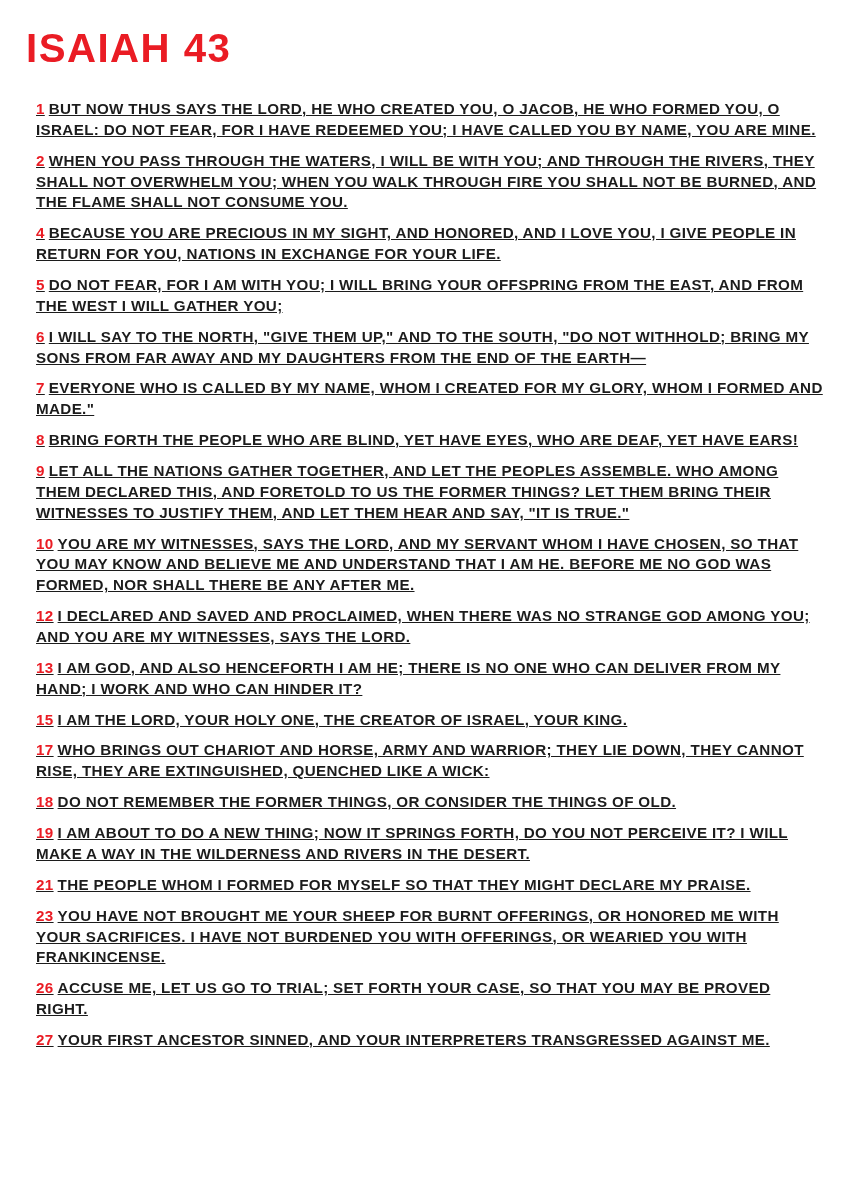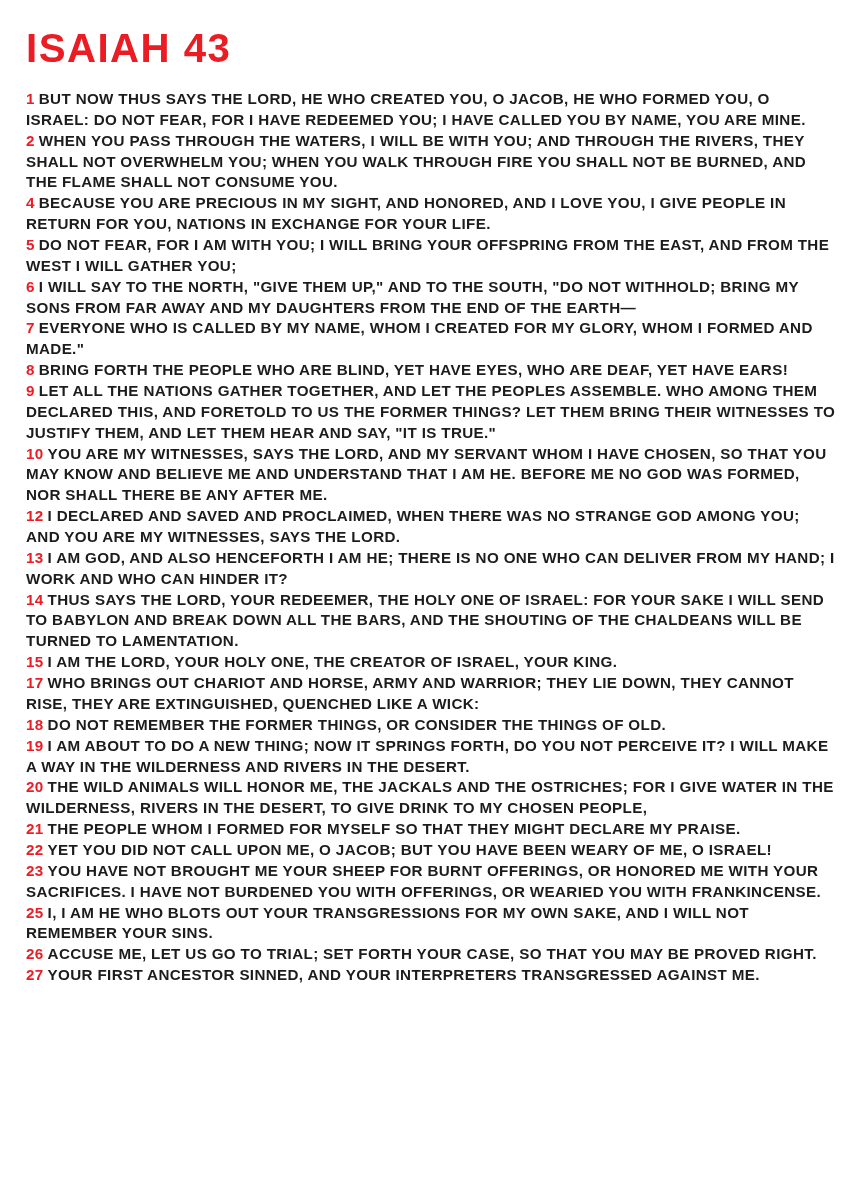--- a/index.html
+++ b/index.html
@@ -12,46 +12,42 @@
     margin: 0; position: absolute; top: 26px; left: 0;
     font-size: 41px; font-weight: bold; letter-spacing: 1.5px;
     line-height: 44px; color: #ea1c24; text-transform: uppercase;
     transform: scaleX(0.98); transform-origin: left;
   }
   .verses {
     position: absolute; top: 89px; left: 0; width: 810px;
     font-size: 15.2px; font-weight: bold; line-height: 20.86px;
     color: #1c1c1c; text-transform: uppercase; letter-spacing: 0.35px;
   }
-  .verse { display: block; margin: 0; }
+  .verse { display: block; margin: 10px; text-decoration: underline; }
   .vnum { color: #ea1c24; margin-right: 4px; }
 </style>
 </head>
 <body>
 
 <div class="page">
   <h1 class="title">ISAIAH 43</h1>
   <div class="verses" id="verse-list">
       <p class="verse"><span class="vnum">1</span><span>BUT NOW THUS SAYS THE LORD, HE WHO CREATED YOU, O JACOB, HE WHO FORMED YOU, O ISRAEL: DO NOT FEAR, FOR I HAVE REDEEMED YOU; I HAVE CALLED YOU BY NAME, YOU ARE MINE.</span></p>
       <p class="verse"><span class="vnum">2</span><span>WHEN YOU PASS THROUGH THE WATERS, I WILL BE WITH YOU; AND THROUGH THE RIVERS, THEY SHALL NOT OVERWHELM YOU; WHEN YOU WALK THROUGH FIRE YOU SHALL NOT BE BURNED, AND THE FLAME SHALL NOT CONSUME YOU.</span></p>
       <p class="verse"><span class="vnum">4</span><span>BECAUSE YOU ARE PRECIOUS IN MY SIGHT, AND HONORED, AND I LOVE YOU, I GIVE PEOPLE IN RETURN FOR YOU, NATIONS IN EXCHANGE FOR YOUR LIFE.</span></p>
       <p class="verse"><span class="vnum">5</span><span>DO NOT FEAR, FOR I AM WITH YOU; I WILL BRING YOUR OFFSPRING FROM THE EAST, AND FROM THE WEST I WILL GATHER YOU;</span></p>
       <p class="verse"><span class="vnum">6</span><span>I WILL SAY TO THE NORTH, "GIVE THEM UP," AND TO THE SOUTH, "DO NOT WITHHOLD; BRING MY SONS FROM FAR AWAY AND MY DAUGHTERS FROM THE END OF THE EARTH—</span></p>
       <p class="verse"><span class="vnum">7</span><span>EVERYONE WHO IS CALLED BY MY NAME, WHOM I CREATED FOR MY GLORY, WHOM I FORMED AND MADE."</span></p>
       <p class="verse"><span class="vnum">8</span><span>BRING FORTH THE PEOPLE WHO ARE BLIND, YET HAVE EYES, WHO ARE DEAF, YET HAVE EARS!</span></p>
       <p class="verse"><span class="vnum">9</span><span>LET ALL THE NATIONS GATHER TOGETHER, AND LET THE PEOPLES ASSEMBLE. WHO AMONG THEM DECLARED THIS, AND FORETOLD TO US THE FORMER THINGS? LET THEM BRING THEIR WITNESSES TO JUSTIFY THEM, AND LET THEM HEAR AND SAY, "IT IS TRUE."</span></p>
       <p class="verse"><span class="vnum">10</span><span>YOU ARE MY WITNESSES, SAYS THE LORD, AND MY SERVANT WHOM I HAVE CHOSEN, SO THAT YOU MAY KNOW AND BELIEVE ME AND UNDERSTAND THAT I AM HE. BEFORE ME NO GOD WAS FORMED, NOR SHALL THERE BE ANY AFTER ME.</span></p>
       <p class="verse"><span class="vnum">12</span><span>I DECLARED AND SAVED AND PROCLAIMED, WHEN THERE WAS NO STRANGE GOD AMONG YOU; AND YOU ARE MY WITNESSES, SAYS THE LORD.</span></p>
       <p class="verse"><span class="vnum">13</span><span>I AM GOD, AND ALSO HENCEFORTH I AM HE; THERE IS NO ONE WHO CAN DELIVER FROM MY HAND; I WORK AND WHO CAN HINDER IT?</span></p>
-      <p class="verse"><span class="vnum">14</span><span>THUS SAYS THE LORD, YOUR REDEEMER, THE HOLY ONE OF ISRAEL: FOR YOUR SAKE I WILL SEND TO BABYLON AND BREAK DOWN ALL THE BARS, AND THE SHOUTING OF THE CHALDEANS WILL BE TURNED TO LAMENTATION.</span></p>
       <p class="verse"><span class="vnum">15</span><span>I AM THE LORD, YOUR HOLY ONE, THE CREATOR OF ISRAEL, YOUR KING.</span></p>
       <p class="verse"><span class="vnum">17</span><span>WHO BRINGS OUT CHARIOT AND HORSE, ARMY AND WARRIOR; THEY LIE DOWN, THEY CANNOT RISE, THEY ARE EXTINGUISHED, QUENCHED LIKE A WICK:</span></p>
       <p class="verse"><span class="vnum">18</span><span>DO NOT REMEMBER THE FORMER THINGS, OR CONSIDER THE THINGS OF OLD.</span></p>
       <p class="verse"><span class="vnum">19</span><span>I AM ABOUT TO DO A NEW THING; NOW IT SPRINGS FORTH, DO YOU NOT PERCEIVE IT? I WILL MAKE A WAY IN THE WILDERNESS AND RIVERS IN THE DESERT.</span></p>
-      <p class="verse"><span class="vnum">20</span><span>THE WILD ANIMALS WILL HONOR ME, THE JACKALS AND THE OSTRICHES; FOR I GIVE WATER IN THE WILDERNESS, RIVERS IN THE DESERT, TO GIVE DRINK TO MY CHOSEN PEOPLE,</span></p>
       <p class="verse"><span class="vnum">21</span><span>THE PEOPLE WHOM I FORMED FOR MYSELF SO THAT THEY MIGHT DECLARE MY PRAISE.</span></p>
-      <p class="verse"><span class="vnum">22</span><span>YET YOU DID NOT CALL UPON ME, O JACOB; BUT YOU HAVE BEEN WEARY OF ME, O ISRAEL!</span></p>
       <p class="verse"><span class="vnum">23</span><span>YOU HAVE NOT BROUGHT ME YOUR SHEEP FOR BURNT OFFERINGS, OR HONORED ME WITH YOUR SACRIFICES. I HAVE NOT BURDENED YOU WITH OFFERINGS, OR WEARIED YOU WITH FRANKINCENSE.</span></p>
-      <p class="verse"><span class="vnum">25</span><span>I, I AM HE WHO BLOTS OUT YOUR TRANSGRESSIONS FOR MY OWN SAKE, AND I WILL NOT REMEMBER YOUR SINS.</span></p>
       <p class="verse"><span class="vnum">26</span><span>ACCUSE ME, LET US GO TO TRIAL; SET FORTH YOUR CASE, SO THAT YOU MAY BE PROVED RIGHT.</span></p>
       <p class="verse"><span class="vnum">27</span><span>YOUR FIRST ANCESTOR SINNED, AND YOUR INTERPRETERS TRANSGRESSED AGAINST ME.</span></p>
     </div>
 </div>
 
 </body></html>

